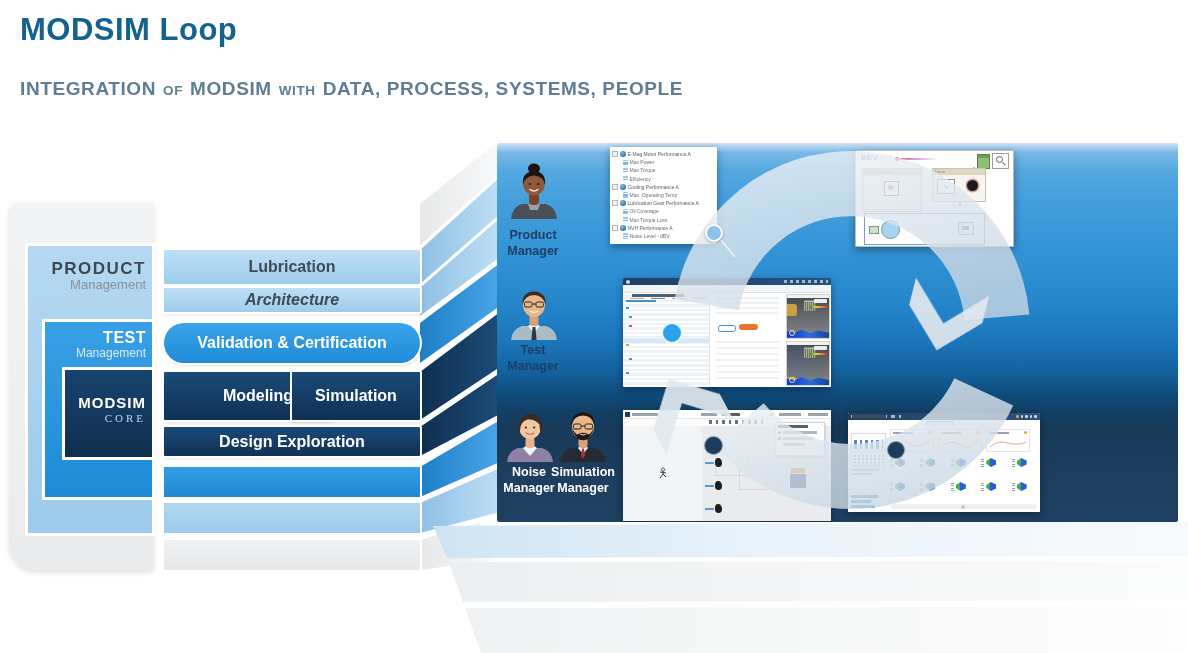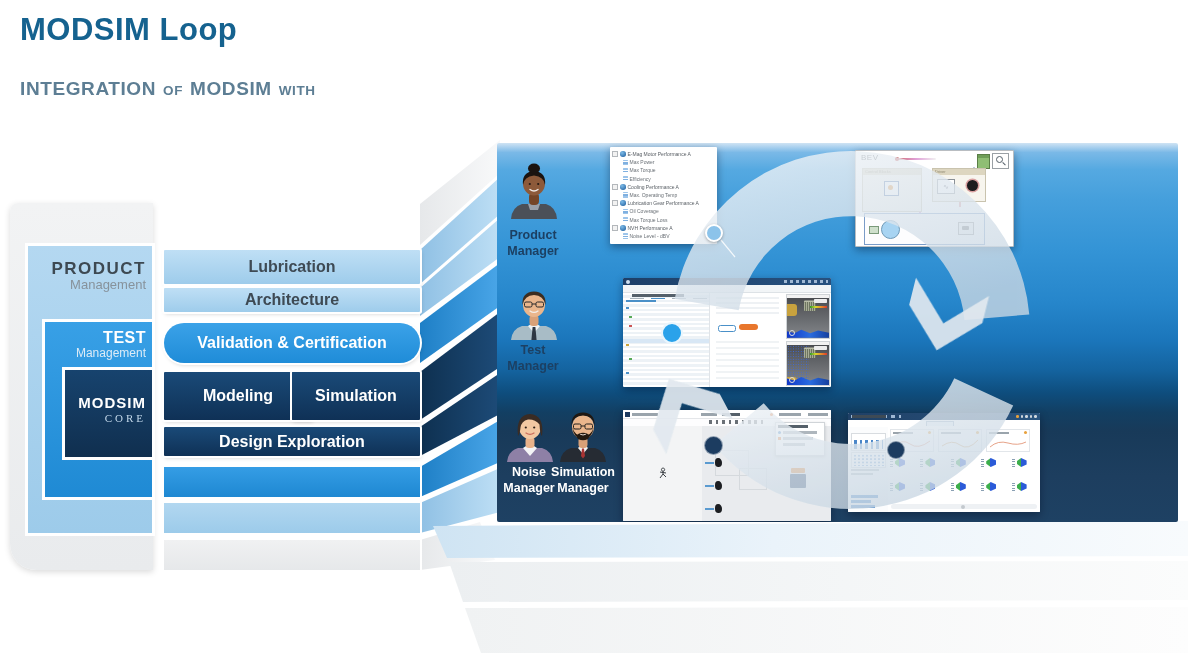--- a/index.html
+++ b/index.html
@@ -32,23 +32,23 @@
   .flabel.modsim{left:67px;top:395px;width:79px;}
   .flabel.modsim .l1{font-size:15px;color:#fff;letter-spacing:1px;}
   .flabel.modsim .l2{font-size:11px;color:#c3d8ea;letter-spacing:3px;font-family:Liberation Serif, serif;}
   .row{position:absolute;left:164px;width:256px;display:flex;align-items:center;justify-content:center;
        font-weight:bold;font-size:16px;border-radius:1px;
        box-shadow:0 0 0 2px #fff,1px 2px 4px rgba(0,0,0,.18);}
   .row.lb{background:linear-gradient(180deg,#bfdff5,#9ecceb);color:#3e4a54;}
   .row.mb{background:linear-gradient(180deg,#3ba2e8,#1f8cd8);color:#fff;border-radius:20px;}
   .row.nv{background:linear-gradient(180deg,#1a4a78,#0f3156);color:#fff;}
   .row.r-req{top:250px;height:34px;}
-  .row.r-arc{top:288px;height:24px;}
+  .row.r-arc{top:288px;height:24px;font-style:italic;}
   .row.r-val{top:323px;height:40px;}
-  .row.r-mod{top:372px;height:48px;width:148px;}
+  .row.r-mod{top:372px;height:48px;width:148px;padding-left:20px;}
   .row.r-sim{top:372px;height:48px;left:292px;width:128px;}
   .row.r-des{top:427px;height:29px;}
   .band{position:absolute;left:164px;width:256px;box-shadow:0 0 0 2px #fff;}
   .band.mb2{top:467px;height:30px;background:linear-gradient(180deg,#359de5,#1e88d2);}
   .band.lb2{top:503px;height:30px;background:linear-gradient(180deg,#b2d7f0,#9ccbea);}
   .band.gr2{top:540px;height:30px;background:linear-gradient(180deg,#f0f1f2,#e6e8ea);}
   
   .panel{position:absolute;left:497px;top:143px;width:681px;height:379px;overflow:hidden;border-radius:2px;
     background:linear-gradient(180deg,#cfe3f4 0%,#7ab9e7 2.5%,#55a9e1 7%,#459fdc 15%,#3494d6 28%,
       #2686cb 42%,#1b76bb 52%,#14639f 60%,#0e4d7d 66%,#123f63 71%,#183a59 76%,#1d3e5f 88%,#1e4163 100%);}
@@ -198,20 +198,21 @@
 <body>
 
 <div class="page">
 
   <div class="title">MODSIM Loop</div>
   <div class="subtitle">
     <span class="big">INTEGRATION</span>
     <span class="small">OF</span>
     <span class="big">MODSIM</span>
     <span class="small">WITH</span>
+    <span class="big">DATA, PROCESS, SYSTEMS, PEOPLE</span>
   </div>
 
   <svg class="bgsvg">
     <defs>
       <linearGradient id="gGr">
           <stop offset="0" stop-color="#e6e8ea"></stop>
           <stop offset="1" stop-color="#f8f9fa"></stop>
         </linearGradient>
       <linearGradient id="gLB">
           <stop offset="0" stop-color="#8fc0e4"></stop>

